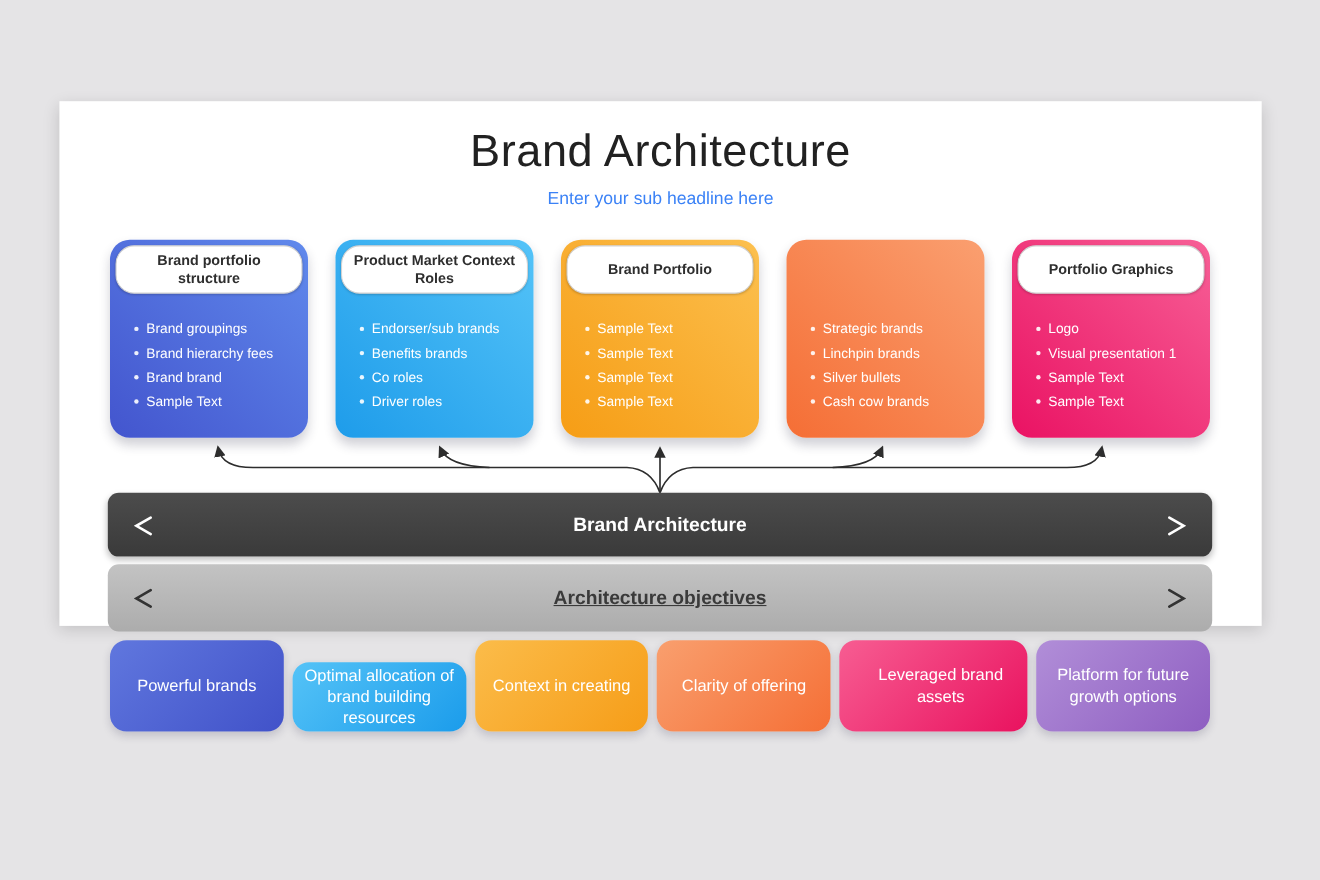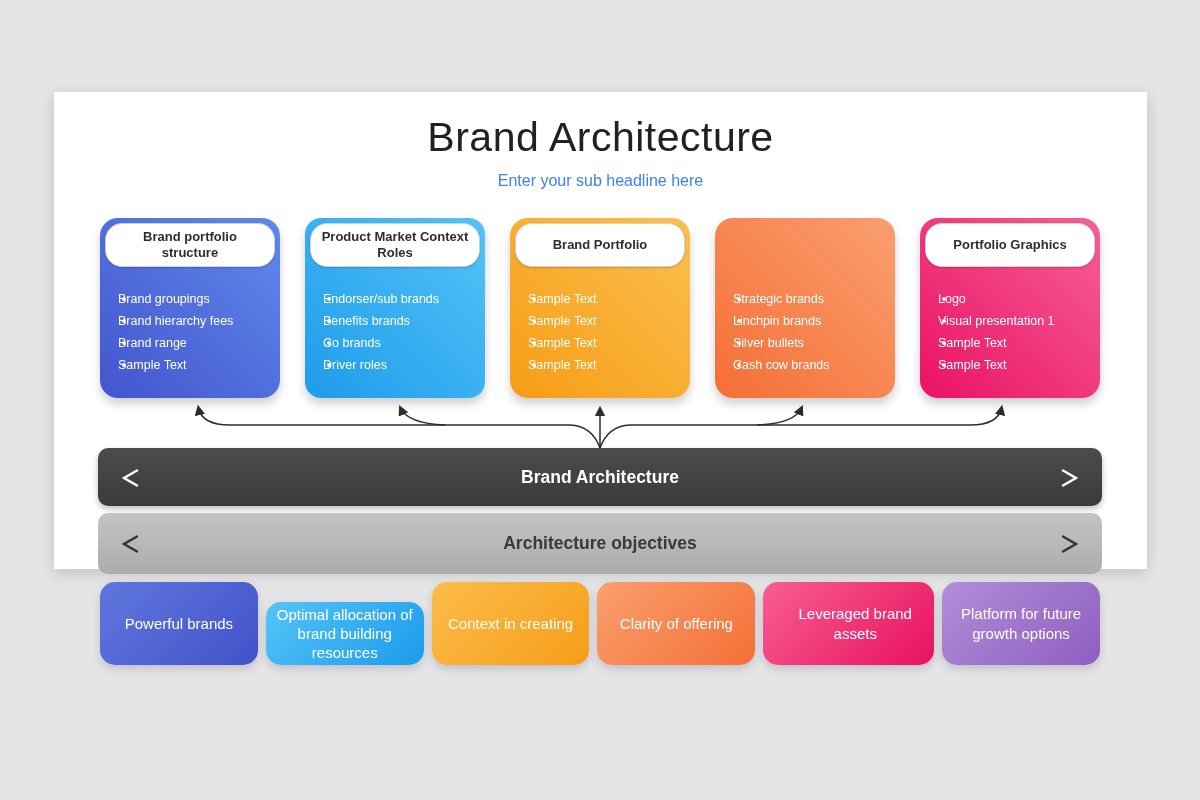--- a/index.html
+++ b/index.html
@@ -43,21 +43,21 @@
     display:flex;align-items:center;justify-content:center;
     text-align:center;font-size:13px;font-weight:bold;color:#2e2e2e;
     line-height:1.25;padding:0 10px;box-sizing:border-box;
     box-shadow:0 1px 2px rgba(0,0,0,0.18);
   }
   .bullets{
     position:absolute;left:0;top:74px;margin:0;padding:0;list-style:none;width:100%;
   }
   .bullets li{
     position:relative;color:#ffffff;font-size:12.5px;line-height:14px;
-    padding:0 8px 0 18px;margin-bottom:8px;
+    padding:0 8px 0 33px;margin-bottom:8px;
   }
   .bullets li::before{
     content:"";position:absolute;left:22px;top:5px;width:4px;height:4px;
     border-radius:50%;background:#ffffff;opacity:0.9;
   }
   
   .arrows{position:absolute;left:46px;top:306px;width:1000px;height:50px;}
   
   .bar{
     position:absolute;left:44px;width:1004px;border-radius:10px;
@@ -70,21 +70,21 @@
   }
   .bar-gray{
     top:421px;height:61px;
     background:linear-gradient(180deg,#c3c3c3,#acacac);
   }
   .bar svg{position:absolute;left:0;top:0;width:100%;height:100%;}
   .bar-label{
     position:relative;font-size:17.5px;font-weight:bold;z-index:2;
   }
   .bar-dark .bar-label{color:#ffffff;}
-  .bar-gray .bar-label{color:#3a3a3a;}
+  .bar-gray .bar-label{color:#3a3a3a;text-decoration:underline;}
   
   .bottom-row{
     position:absolute;left:46px;top:490px;width:1000px;height:83px;
     display:flex;gap:8px;
   }
   .bbox{
     flex:1;border-radius:15px;display:flex;align-items:center;justify-content:center;
     text-align:center;color:#ffffff;font-size:15px;line-height:1.28;
     padding:0 9px;box-sizing:border-box;
     box-shadow:0 4px 8px rgba(40,40,70,0.18);
@@ -106,33 +106,33 @@
 
   <div class="cards">
 
     <div class="card c1">
       <div class="pill">
         <span>Brand portfolio structure</span>
       </div>
       <ul class="bullets">
         <li>Brand groupings</li>
         <li>Brand hierarchy fees</li>
-        <li>Brand range</li>
+        <li>Brand brand</li>
         <li>Sample Text</li>
       </ul>
     </div>
 
     <div class="card c2">
       <div class="pill">
         <span>Product Market Context Roles</span>
       </div>
       <ul class="bullets">
         <li>Endorser/sub brands</li>
         <li>Benefits brands</li>
-        <li>Co brands</li>
+        <li>Co roles</li>
         <li>Driver roles</li>
       </ul>
     </div>
 
     <div class="card c3">
       <div class="pill">
         <span>Brand Portfolio</span>
       </div>
       <ul class="bullets">
         <li>Sample Text</li>

